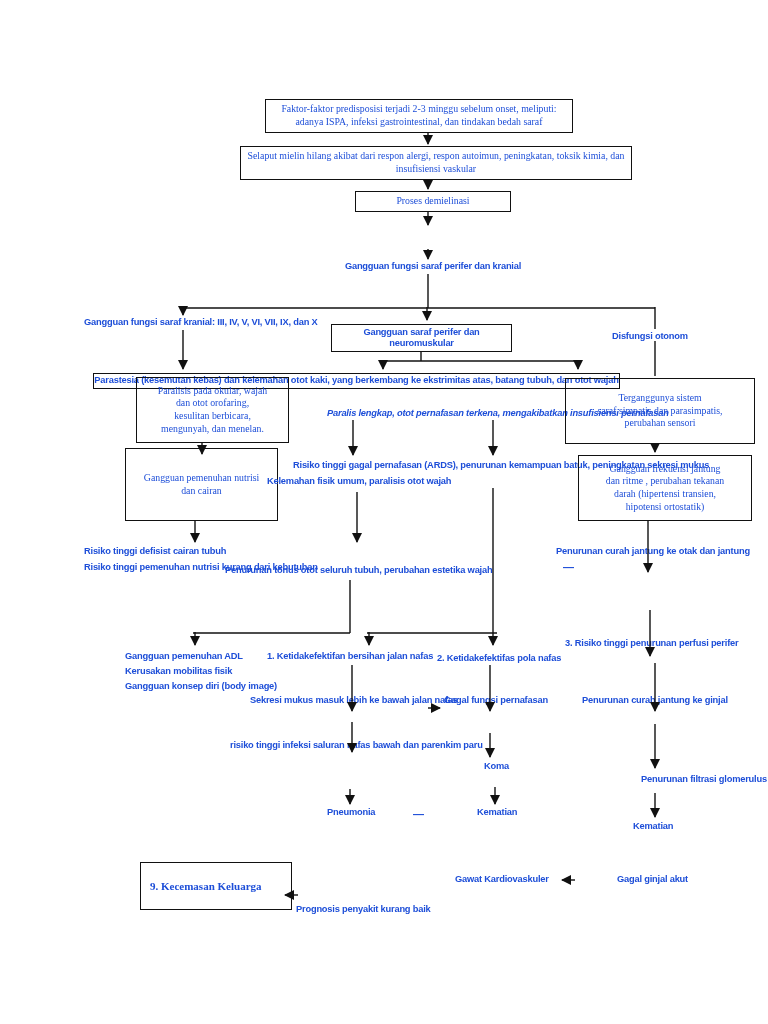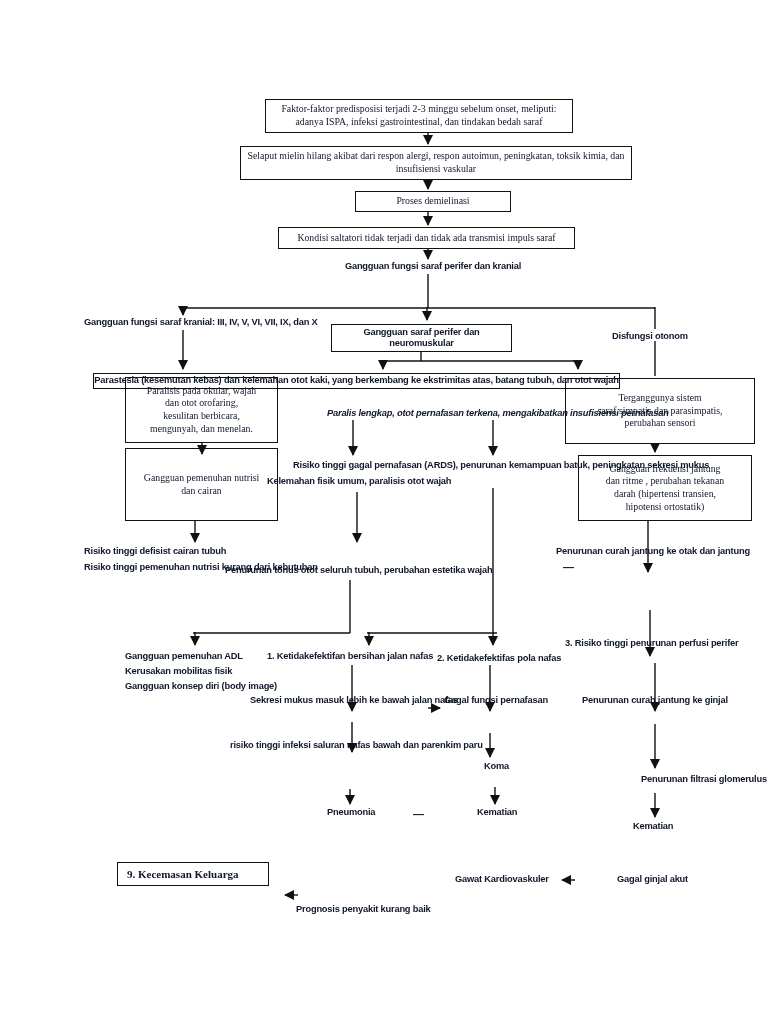--- a/index.html
+++ b/index.html
@@ -1,17 +1,17 @@
 <!DOCTYPE html>
 <html><head>
 <meta charset="utf-8">
 <style>
   html,body{margin:0;padding:0;background:#ffffff;}
   .canvas{position:relative;width:768px;height:1024px;background:#ffffff;overflow:hidden;
-          font-family:"Liberation Serif",serif;color:#0f172a;}
+          font-family:"Liberation Serif",serif;color:#1d4ed8;}
   .node{position:absolute;}
   .box{border:1.4px solid #111;display:flex;align-items:center;justify-content:center;
        text-align:center;background:transparent;box-sizing:border-box;}
   .serif{font-family:"Liberation Serif",serif;font-size:9.8px;line-height:1.3;}
   .pre{white-space:pre-line;}
   .sans-b{font-family:"Liberation Sans",sans-serif;font-weight:700;font-size:9.3px;
           letter-spacing:-0.2px;line-height:1.25;}
   .txt{position:absolute;white-space:nowrap;}
   .center{text-align:center;}
   .bottom{align-items:flex-end;padding-bottom:1px;}
@@ -19,31 +19,30 @@
   svg.wires line{stroke:#111;stroke-width:1.4;}
 </style>
 </head>
 <body>
 
 <div class="canvas">
 
   <div class="node box serif" style="left:265px;top:99px;width:308px;height:34px;padding:1px 4px;">Faktor-faktor predisposisi terjadi 2-3 minggu sebelum onset, meliputi: adanya ISPA, infeksi gastrointestinal, dan tindakan bedah saraf</div>
   <div class="node box serif" style="left:240px;top:146px;width:392px;height:34px;padding:1px 4px;">Selaput mielin hilang akibat dari respon alergi, respon autoimun, peningkatan, toksik kimia, dan insufisiensi vaskular</div>
   <div class="node box serif" style="left:355px;top:191px;width:156px;height:21px;">Proses demielinasi</div>
-  <div class="node box serif" style="left:278px;top:227px;width:297px;height:22px;">Kondisi saltatori tidak terjadi dan tidak ada transmisi impuls saraf</div>
 
   <div class="txt sans-b center" style="left:308px;top:261px;width:250px;">Gangguan fungsi saraf perifer dan kranial</div>
 
   <div class="txt sans-b" style="left:84px;top:317px;">Gangguan fungsi saraf kranial: III, IV, V, VI, VII, IX, dan X</div>
   <div class="node box sans-b bottom" style="left:331px;top:324px;width:181px;height:28px;">Gangguan saraf perifer dan neuromuskular</div>
   <div class="txt sans-b" style="left:612px;top:331px;">Disfungsi otonom</div>
 
   <div class="node box sans-b" style="left:93px;top:373px;width:527px;height:16px;white-space:nowrap;">Parastesia (kesemutan kebas) dan kelemahan otot kaki, yang berkembang ke ekstrimitas atas, batang tubuh, dan otot wajah</div>
 
-  <div class="node box serif pre" style="left:125px;top:377px;width:153px;height:66px;">Paralisis pada okular, wajah
+  <div class="node box serif pre" style="left:136px;top:377px;width:153px;height:66px;">Paralisis pada okular, wajah
 dan otot orofaring,
 kesulitan berbicara,
 mengunyah, dan menelan.</div>
   <div class="txt sans-b" style="left:327px;top:408px;font-style:italic;">Paralis lengkap, otot pernafasan terkena, mengakibatkan insufisiensi pernafasan</div>
   <div class="node box serif pre" style="left:565px;top:378px;width:190px;height:66px;">Terganggunya sistem
 saraf simpatis dan parasimpatis,
 perubahan sensori</div>
 
   <div class="node box serif pre" style="left:125px;top:448px;width:153px;height:73px;">Gangguan pemenuhan nutrisi
 dan cairan</div>
@@ -71,21 +70,21 @@
   <div class="txt sans-b" style="left:444px;top:695px;">Gagal fungsi pernafasan</div>
   <div class="txt sans-b" style="left:582px;top:695px;">Penurunan curah jantung ke ginjal</div>
   <div class="txt sans-b" style="left:230px;top:740px;">risiko tinggi infeksi saluran nafas bawah dan parenkim paru</div>
   <div class="txt sans-b" style="left:484px;top:761px;">Koma</div>
   <div class="txt sans-b" style="left:593px;top:774px;padding-left:48px;">Penurunan filtrasi glomerulus</div>
   <div class="txt sans-b" style="left:327px;top:807px;">Pneumonia</div>
   <div class="txt sans-b" style="left:413px;top:808px;font-size:11px;">—</div>
   <div class="txt sans-b" style="left:477px;top:807px;">Kematian</div>
   <div class="txt sans-b" style="left:633px;top:821px;">Kematian</div>
 
-  <div class="node box serif" style="left:117px;top:862px;width:152px;height:24px;justify-content:flex-start;padding-left:9px;font-weight:700;font-size:11px;border-width:1.8px;">9. Kecemasan Keluarga</div>
+  <div class="node box serif" style="left:140px;top:862px;width:152px;height:48px;justify-content:flex-start;padding-left:9px;font-weight:700;font-size:11px;border-width:1.8px;">9. Kecemasan Keluarga</div>
   <div class="txt sans-b" style="left:288px;top:904px;padding-left:8px;">Prognosis penyakit kurang baik</div>
   <div class="txt sans-b" style="left:455px;top:874px;">Gawat Kardiovaskuler</div>
   <div class="txt sans-b" style="left:617px;top:874px;">Gagal ginjal akut</div>
 
   <svg class="wires" width="768" height="1024" viewBox="0 0 768 1024">
     <defs>
       <marker id="ah" markerUnits="userSpaceOnUse" markerWidth="11" markerHeight="11" refX="9" refY="5" orient="auto">
         <path d="M0,0 L10,5 L0,10 Z" fill="#111"></path>
       </marker>
     </defs>

